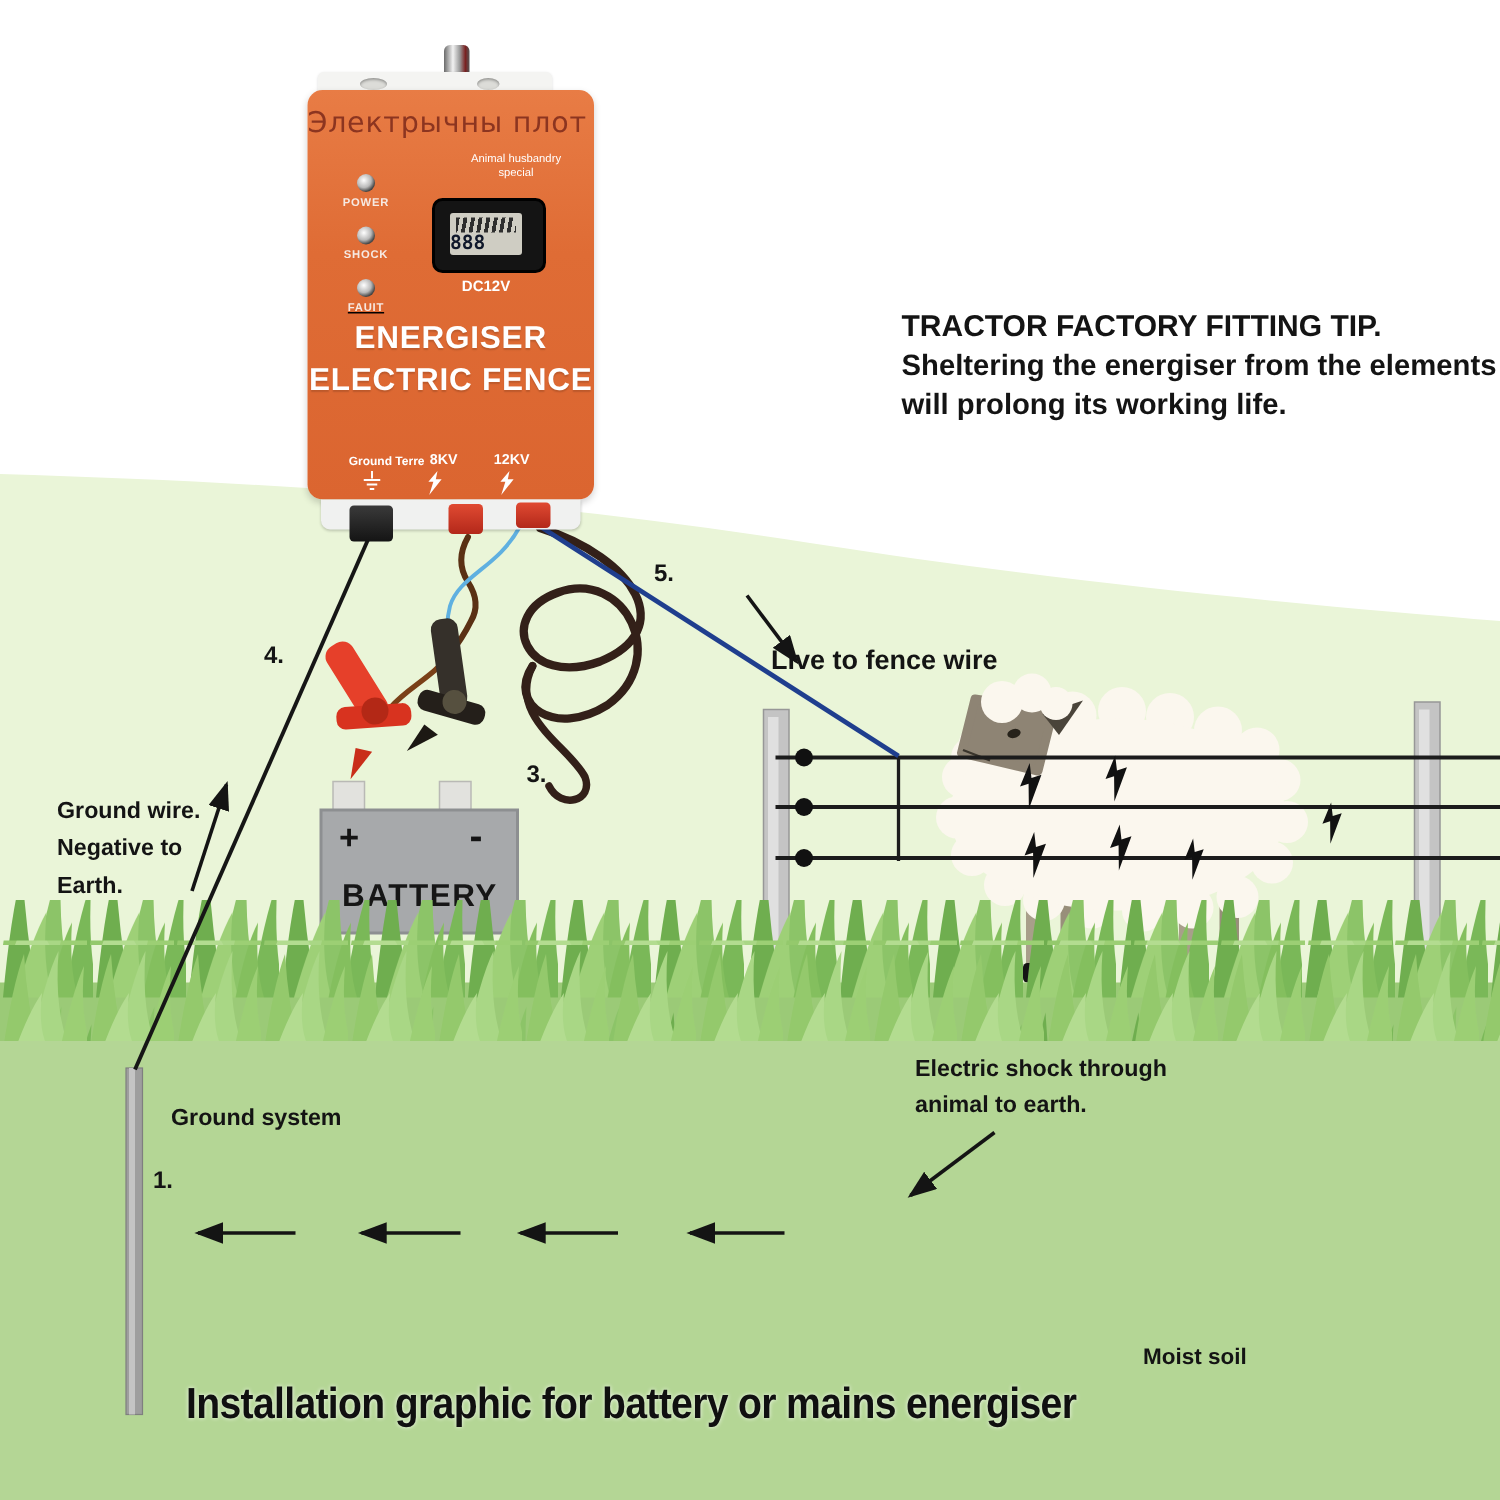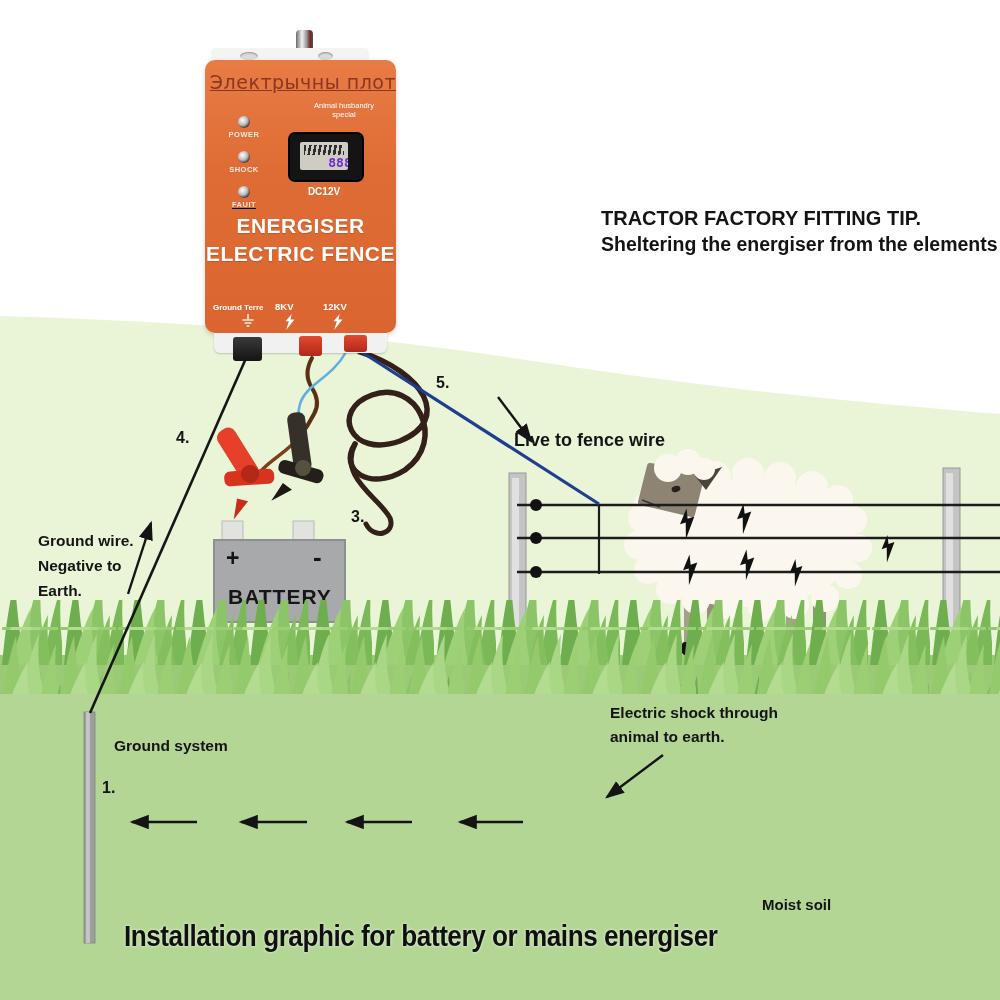--- a/index.html
+++ b/index.html
@@ -29,43 +29,43 @@
   #knob{position:absolute;left:100px;top:0;width:17px;height:34px;border-radius:4px 4px 0 0;
         background:linear-gradient(90deg,#6a6a6a,#f2f2f2 35%,#9a9a9a 62%,#7a2020 84%,#555);}
   #bracket{position:absolute;left:16px;top:18px;width:156px;height:16px;background:#f4f4f2;
            border-radius:4px;box-shadow:0 1px 2px rgba(0,0,0,.15);}
   .hole{position:absolute;top:4px;height:8px;border-radius:50%;background:#dcdcd8;
         box-shadow:inset 0 1px 2px rgba(0,0,0,.35);}
   #hole-l{left:28px;width:18px;} #hole-r{left:106px;width:15px;}
   #dev-body{position:absolute;left:9px;top:30px;width:191px;height:273px;border-radius:10px;
             background:linear-gradient(180deg,#e87c45,#df6c35 40%,#db6530);
             box-shadow:0 2px 5px rgba(0,0,0,.18);}
-  #ru-title{position:absolute;left:0;top:11px;width:100%;text-align:right;font-size:19px;
-            color:#8c3520;font-family:"DejaVu Sans",sans-serif;letter-spacing:.5px;text-decoration:underline;}
+  #ru-title{position:absolute;left:0;top:11px;width:100%;text-align:left;font-size:19px;
+            color:#8c3520;font-family:"DejaVu Sans",sans-serif;letter-spacing:.5px;}
   #subtitle{position:absolute;left:96px;top:41px;width:86px;text-align:center;color:#fff;
             font-size:7.5px;font-weight:normal;line-height:9px;}
   .led-item{position:absolute;left:14px;width:50px;text-align:center;}
   .led{width:12px;height:12px;margin:0 auto;border-radius:50%;
        background:radial-gradient(circle at 38% 35%,#fff, #b9b9b9 45%,#4a4a4a 70%,#222);}
   .led-label{margin-top:2px;color:#f6e9e2;font-size:7.5px;font-weight:bold;letter-spacing:.5px;}
   #led-power{top:56px;} #led-shock{top:91px;} #led-fault{top:126px;text-decoration:underline;}
   #meter{position:absolute;left:83px;top:72px;width:72px;height:46px;background:#141414;
          border:2px solid #000;border-radius:7px;}
   #screen{position:absolute;left:10px;top:8px;width:48px;height:28px;background:#cfcdc3;
           border-radius:2px;overflow:hidden;}
   #bars{position:absolute;left:4px;top:3px;width:40px;height:10px;
         background:repeating-linear-gradient(100deg,#2e2e2e 0 2.5px,#cfcdc3 2.5px 5px);}
-  #digits{position:absolute;left:16px;top:13px;width:100%;text-align:center;
-          font-family:"DejaVu Sans Mono",monospace;font-weight:bold;font-size:13px;color:#6d28d9;}
+  #digits{position:absolute;left:0;top:13px;width:100%;text-align:left;
+          font-family:"DejaVu Sans Mono",monospace;font-weight:bold;font-size:13px;color:#0f172a;}
   #dc-label{position:absolute;left:83px;top:126px;width:72px;text-align:center;color:#fff;
             font-size:10px;font-weight:bold;}
   #dev-name{position:absolute;left:0;top:152px;width:100%;text-align:center;color:#fff;
             font-weight:bold;font-size:21px;line-height:28px;letter-spacing:.5px;
             text-shadow:0 1px 1px rgba(0,0,0,.15);}
-  .term-lbl{position:absolute;color:#fff;font-weight:bold;text-align:left;}
+  .term-lbl{position:absolute;color:#fff;font-weight:bold;text-align:right;}
   #term0{left:8px;top:243px;width:70px;font-size:8px;}
   #term1{left:70px;top:241px;width:30px;font-size:9.5px;}
   #term2{left:118px;top:241px;width:30px;font-size:9.5px;}
   .term-sym{position:absolute;top:254px;}
   #sym0{left:36px;} #sym1{left:79px;} #sym2{left:127px;}
   #dev-base{position:absolute;left:18px;top:303px;width:173px;height:20px;background:#f0f1f0;
             border-radius:0 0 6px 6px;box-shadow:0 1px 2px rgba(0,0,0,.2);}
   .term-cap{position:absolute;border-radius:3px;}
   #cap-gnd{left:37px;top:307px;width:29px;height:24px;background:linear-gradient(180deg,#3a3a3a,#141414);}
   #cap-8kv{left:103px;top:306px;width:23px;height:20px;background:linear-gradient(180deg,#e04a32,#b3281a);}
@@ -285,20 +285,21 @@
     </div>
     <div id="dev-base"></div>
     <div class="term-cap" id="cap-gnd"></div>
     <div class="term-cap" id="cap-8kv"></div>
     <div class="term-cap" id="cap-12kv"></div>
   </div>
 
   <div class="lbl tip">
     <div class="t1">TRACTOR FACTORY FITTING TIP.</div>
     <div>Sheltering the energiser from the elements</div>
+    <div>will prolong its working life.</div>
   </div>
 
   <div class="lbl lbl-s4">4.</div>
   <div class="lbl lbl-s5">5.</div>
   <div class="lbl lbl-s3">3.</div>
   <div class="lbl lbl-s1">1.</div>
 
   <div class="lbl lbl-live">Live to fence wire</div>
 
   <div class="lbl lbl-gwire">

